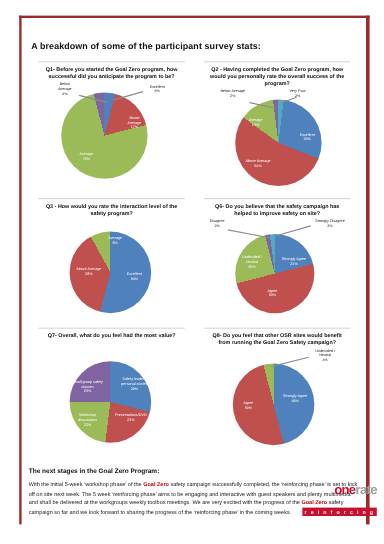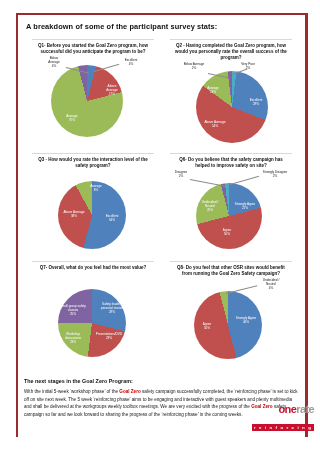--- a/index.html
+++ b/index.html
@@ -12,21 +12,21 @@
   .page{
     position:relative;width:320px;height:453px;box-sizing:border-box;
     background:#fff;
   }
   
   .frame-top{position:absolute;left:16px;top:13px;width:292px;height:2px;background:#9e2a２b;}
   .frame-top{background:#9d2b2b;}
   .frame-left{position:absolute;left:16px;top:13px;width:2px;height:424px;background:#9d2b2b;}
   .frame-right{position:absolute;left:305px;top:13px;width:3px;height:424px;background:#9d2b2b;}
 
-  .content{position:absolute;left:24px;top:22px;width:276px;}
+  .content{position:absolute;left:24px;top:34px;width:276px;}
 
   .page-title{
     font-size:7.4px;font-weight:bold;letter-spacing:.1px;color:#111;
     margin:0 0 8px 2px;
   }
 
   .grid{display:flex;flex-wrap:wrap;width:276px;}
   .cell{width:138px;box-sizing:border-box;position:relative;padding-bottom:2px;}
   .cell .rule{height:1px;background:#d9d9d9;margin:0 8px 3px 8px;}
 

